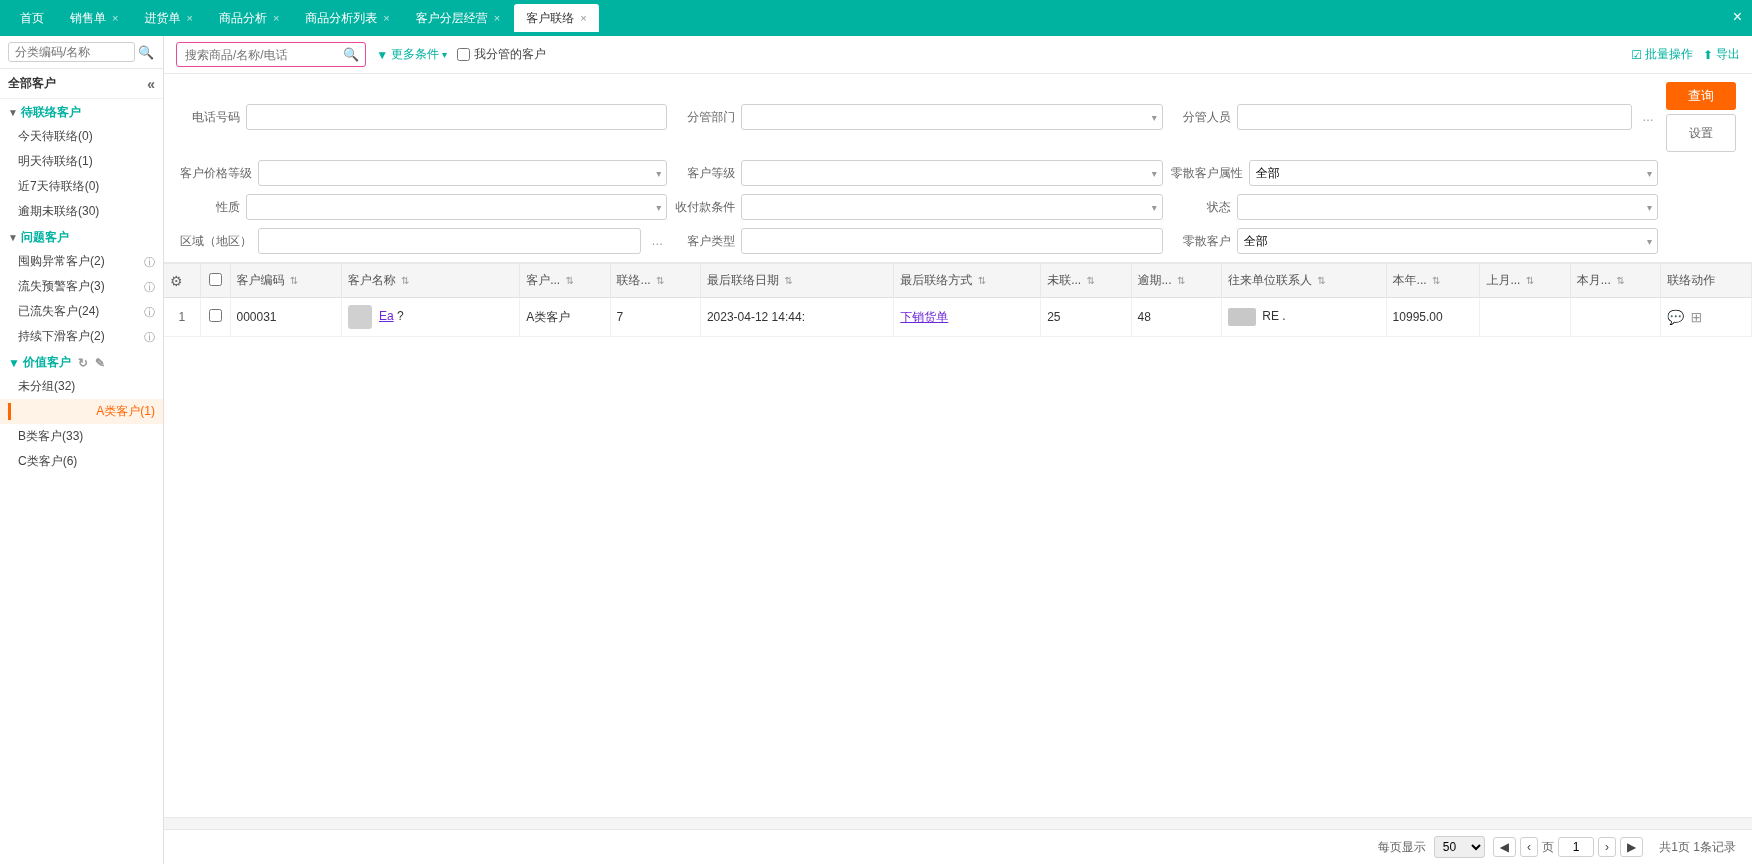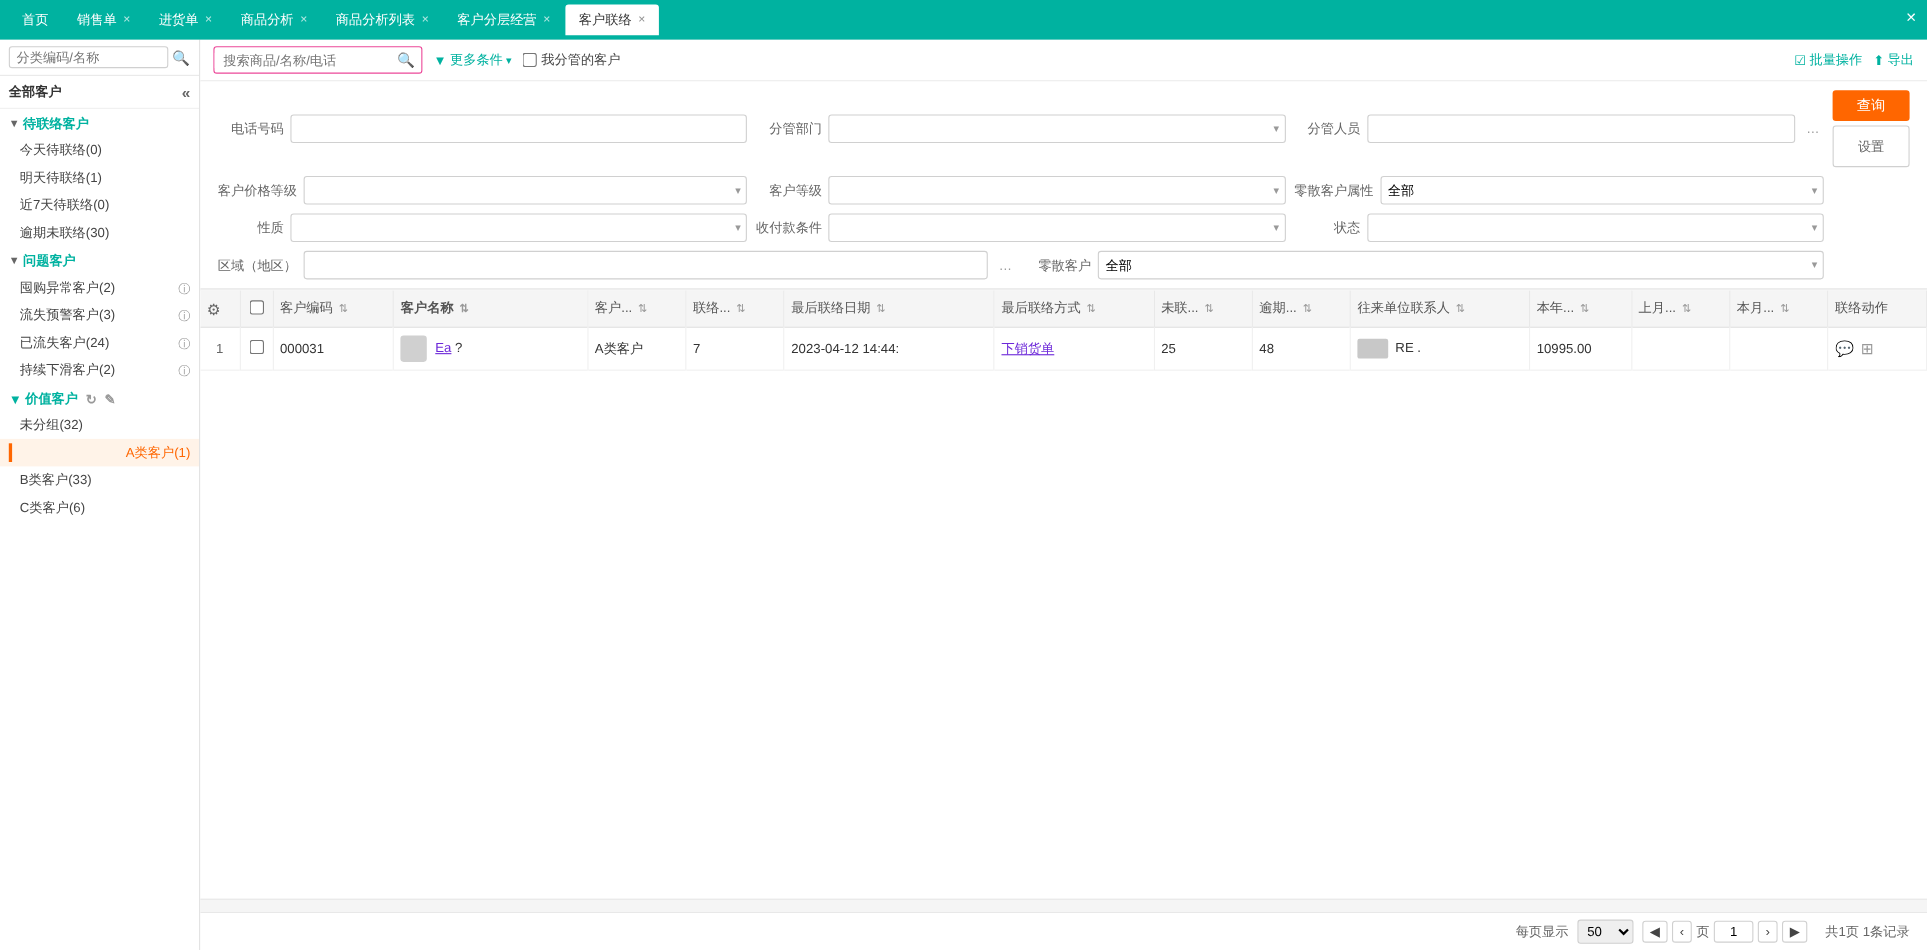--- a/index.html
+++ b/index.html
@@ -46,21 +46,21 @@
     }
 
     
     .main-layout {
       display: flex;
       height: calc(864px - 36px);
     }
 
     
     .sidebar {
-      width: 182px;
+      width: 164px;
       background: #fff;
       border-right: 1px solid #e0e0e0;
       display: flex;
       flex-direction: column;
       overflow-y: auto;
       flex-shrink: 0;
     }
     .sidebar-search {
       padding: 6px 8px;
       border-bottom: 1px solid #e8e8e8;
@@ -603,20 +603,24 @@
         <div style="min-width:70px;"></div>
       </div>
 
       <div class="filter-row">
         <div class="filter-item">
           <span class="filter-label">区域（地区）</span>
           <input class="filter-input" type="text" style="flex: 1 1 0%;">
           <span class="filter-dots">…</span>
         </div>
         <div class="filter-item">
+          <span class="filter-label">客户类型</span>
+          <input class="filter-input" type="text" style="">
+        </div>
+        <div class="filter-item">
           <span class="filter-label">零散客户</span>
           <div class="filter-select-wrap">
             <select>
               <option>全部</option>
             </select>
             <span class="arrow-down">▾</span>
           </div>
         </div>
         <div style="min-width:70px;"></div>
       </div>
@@ -629,21 +633,21 @@
             <th style="width:36px;">
               <span class="settings-gear">⚙</span>
             </th>
             <th class="checkbox-col">
               <input type="checkbox" style="">
             </th>
             <th>
               <span>客户编码</span>
               <span class="sort-icon">⇅</span>
             </th>
-            <th style="min-width:120px;font-weight:bold;">
+            <th style="min-width:120px;">
               <span>客户名称</span>
               <span class="sort-icon">⇅</span>
             </th>
             <th>
               <span>客户...</span>
               <span class="sort-icon">⇅</span>
             </th>
             <th>
               <span>联络...</span>
               <span class="sort-icon">⇅</span>

